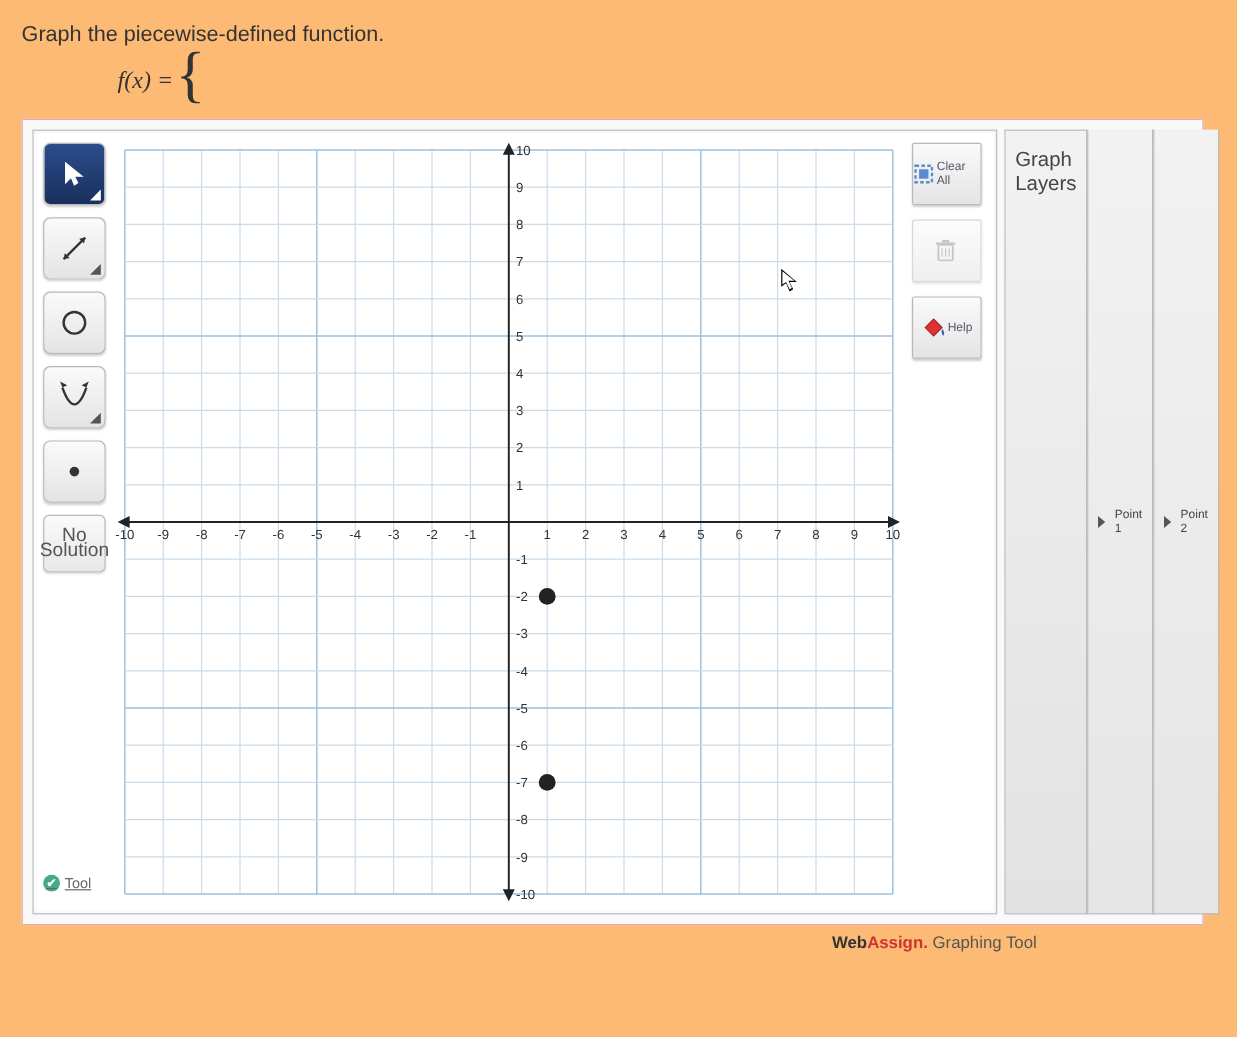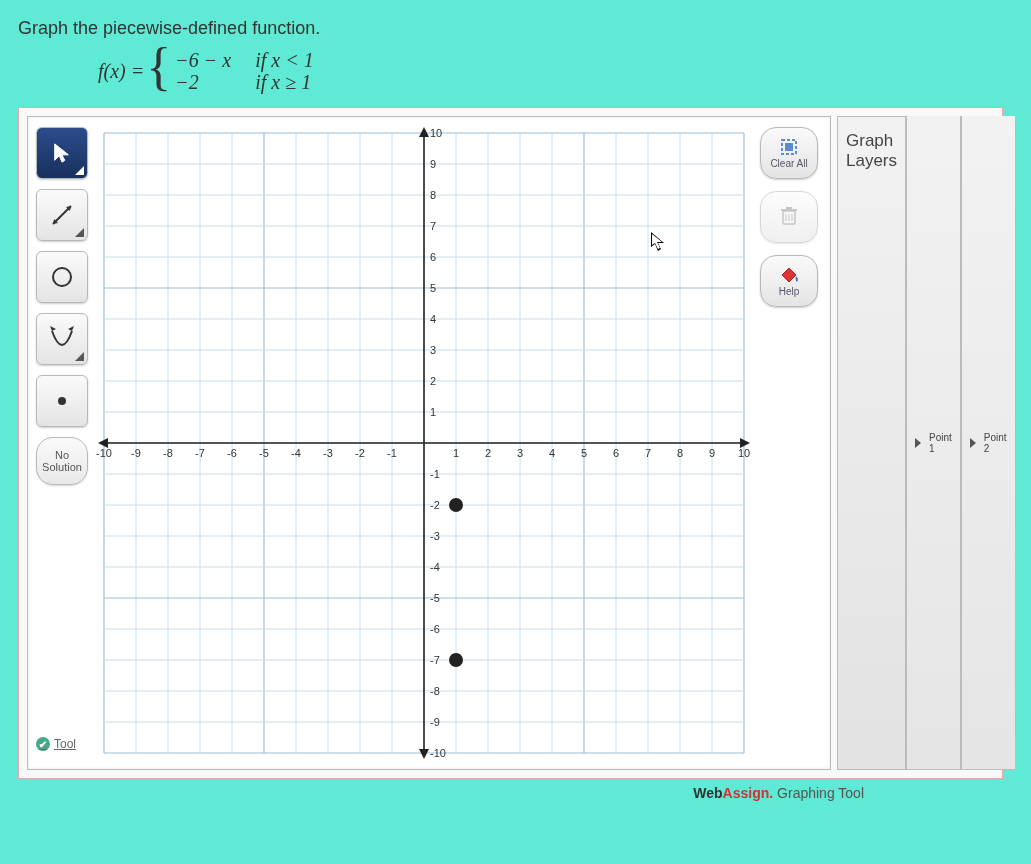--- a/index.html
+++ b/index.html
@@ -5,21 +5,21 @@
     * { box-sizing: border-box; margin: 0; padding: 0; }
     body {
       font-family: Arial, sans-serif;
       background: #ececec;
       width: 1031px;
       height: 864px;
       overflow: hidden;
       color: #333;
     }
     .page {
-      background: #5eead4;
+      background: #fdba74;
       padding: 18px 12px 12px 18px;
       height: 100%;
     }
     .prompt-text {
       font-size: 18px;
       color: #333;
       margin-bottom: 10px;
     }
     .function-def {
       margin-left: 80px;
@@ -88,25 +88,25 @@
     }
     .triangle-corner {
       position: absolute; bottom: 3px; right: 3px;
       width:0;height:0;border-left:9px solid transparent;border-bottom:9px solid #555;
     }
     .tool-btn.selected .triangle-corner { border-bottom-color:#fff; }
     .nosol-btn {
       width: 52px;
       height: 48px;
       border: 1px solid #b8b8b8;
-      border-radius: 17px;
+      border-radius: 5px;
       background: linear-gradient(#fafafa,#e8e8e8);
-      display:flex;justify-content:center;
+      display:flex;align-items:center;justify-content:center;
       flex-direction:column;
-      font-size: 11px;
+      font-size: 16px;
       color:#555;
       line-height:12px;
       text-align:center;
       cursor:pointer;
       box-shadow: 0 1px 2px rgba(0,0,0,0.15);
     }
     .help-link {
       margin-top: auto;
       display:flex;align-items:center;gap:4px;
       font-size:12px;color:#666;text-decoration:underline;cursor:pointer;
@@ -121,23 +121,23 @@
     .canvas { width: 660px; height: 640px; background:#fff; position:relative; }
     .canvas svg { position:absolute; top:0; left:0; }
 
     .right-tools {
       display:flex;flex-direction:column;gap:12px;
       padding: 4px 6px;
     }
     .side-btn {
       width: 58px; height: 52px;
       border: 1px solid #b8b8b8;
-      border-radius: 16px;
+      border-radius: 2px;
       background: linear-gradient(#fafafa,#e4e4e4);
-      display:flex;flex-direction:column;align-items:center;justify-content:center;
+      display:flex;align-items:center;justify-content:center;
       font-size: 10px; color:#556; cursor:pointer;
       box-shadow: 0 1px 2px rgba(0,0,0,0.2);
       gap:2px;
     }
     .side-btn.disabled { opacity: 0.55; cursor:default; }
 
     .footer-brand {
       text-align: right;
       padding: 6px 24px 2px 0;
       font-size: 14px;
@@ -184,30 +184,20 @@
 </head>
 <body>
 
 <div class="page">
 
   <div class="prompt-text">Graph the piecewise-defined function.</div>
 
   <div class="function-def">
     <span>f(x) =</span>
     <span class="brace">{</span>
-    <span class="cases">
-      <span class="case-row">
-        <span class="case-expr">−6 − x</span>
-        <span class="case-cond">if  x &lt; 1</span>
-      </span>
-      <span class="case-row">
-        <span class="case-expr">−2</span>
-        <span class="case-cond">if  x ≥ 1</span>
-      </span>
-    </span>
   </div>
 
   <div style="display:flex;">
     <div style="display:flex;flex-direction:column;">
       <div class="graph-container">
         <div class="graph-box">
 
           <div class="left-tools">
             <div class="tool-btn selected">
               <svg width="22" height="22" viewBox="0 0 24 24">

